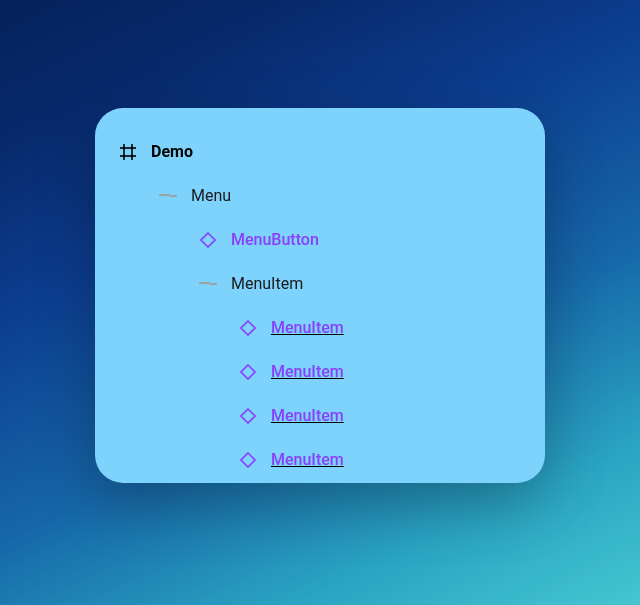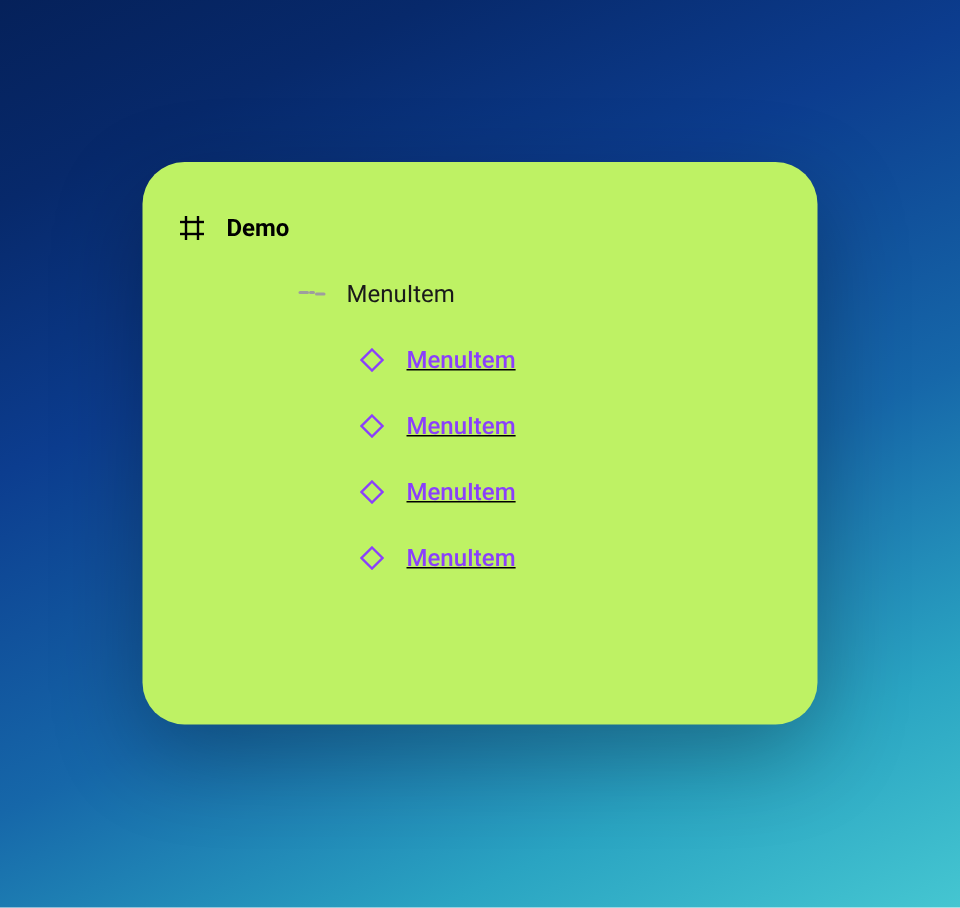--- a/index.html
+++ b/index.html
@@ -6,21 +6,21 @@
   html, body { width: 640px; height: 605px; overflow: hidden; font-family: -apple-system, BlinkMacSystemFont, "Segoe UI", Roboto, Helvetica, Arial, sans-serif; }
   body {
     background: linear-gradient(155deg, #05215a 0%, #07296b 15%, #0c3d8f 35%, #1667a9 60%, #2aa4c2 82%, #45c6d1 100%);
   }
   .panel {
     position: absolute;
     left: 95px;
     top: 108px;
     width: 450px;
     height: 375px;
-    background: #bef264;
+    background: #7dd3fc;
     border-radius: 28px;
     box-shadow: 0 20px 60px rgba(0,0,0,0.28);
     padding: 22px 24px 10px 24px;
   }
   .row {
     display: flex;
     align-items: center;
     height: 44px;
   }
   .root { padding-left: 0px; }
@@ -64,21 +64,37 @@
       <svg viewBox="0 0 16 16" width="16" height="16">
         <line x1="4" y1="0" x2="4" y2="16"></line>
         <line x1="12" y1="0" x2="12" y2="16"></line>
         <line x1="0" y1="4" x2="16" y2="4"></line>
         <line x1="0" y1="12" x2="16" y2="12"></line>
       </svg>
     </span>
     <span class="label bold">Demo</span>
   </div>
 
+  <div class="row d1">
+    <span class="icon-slot icon-lines">
+      <span></span>
+        <span></span>
+        <span></span>
+    </span>
+    <span class="label plain">Menu</span>
+  </div>
 
+  <div class="row d2">
+    <span class="icon-slot icon-diamond">
+      <svg viewBox="0 0 16 16" width="16" height="16">
+          <path d="M8 1 L15 8 L8 15 L1 8 Z" stroke="#8a3ffc"></path>
+        </svg>
+    </span>
+    <span class="label component purple">MenuButton</span>
+  </div>
 
   <div class="row d2">
     <span class="icon-slot icon-lines">
       <span></span>
         <span></span>
         <span></span>
     </span>
     <span class="label plain">MenuItem</span>
   </div>
 

